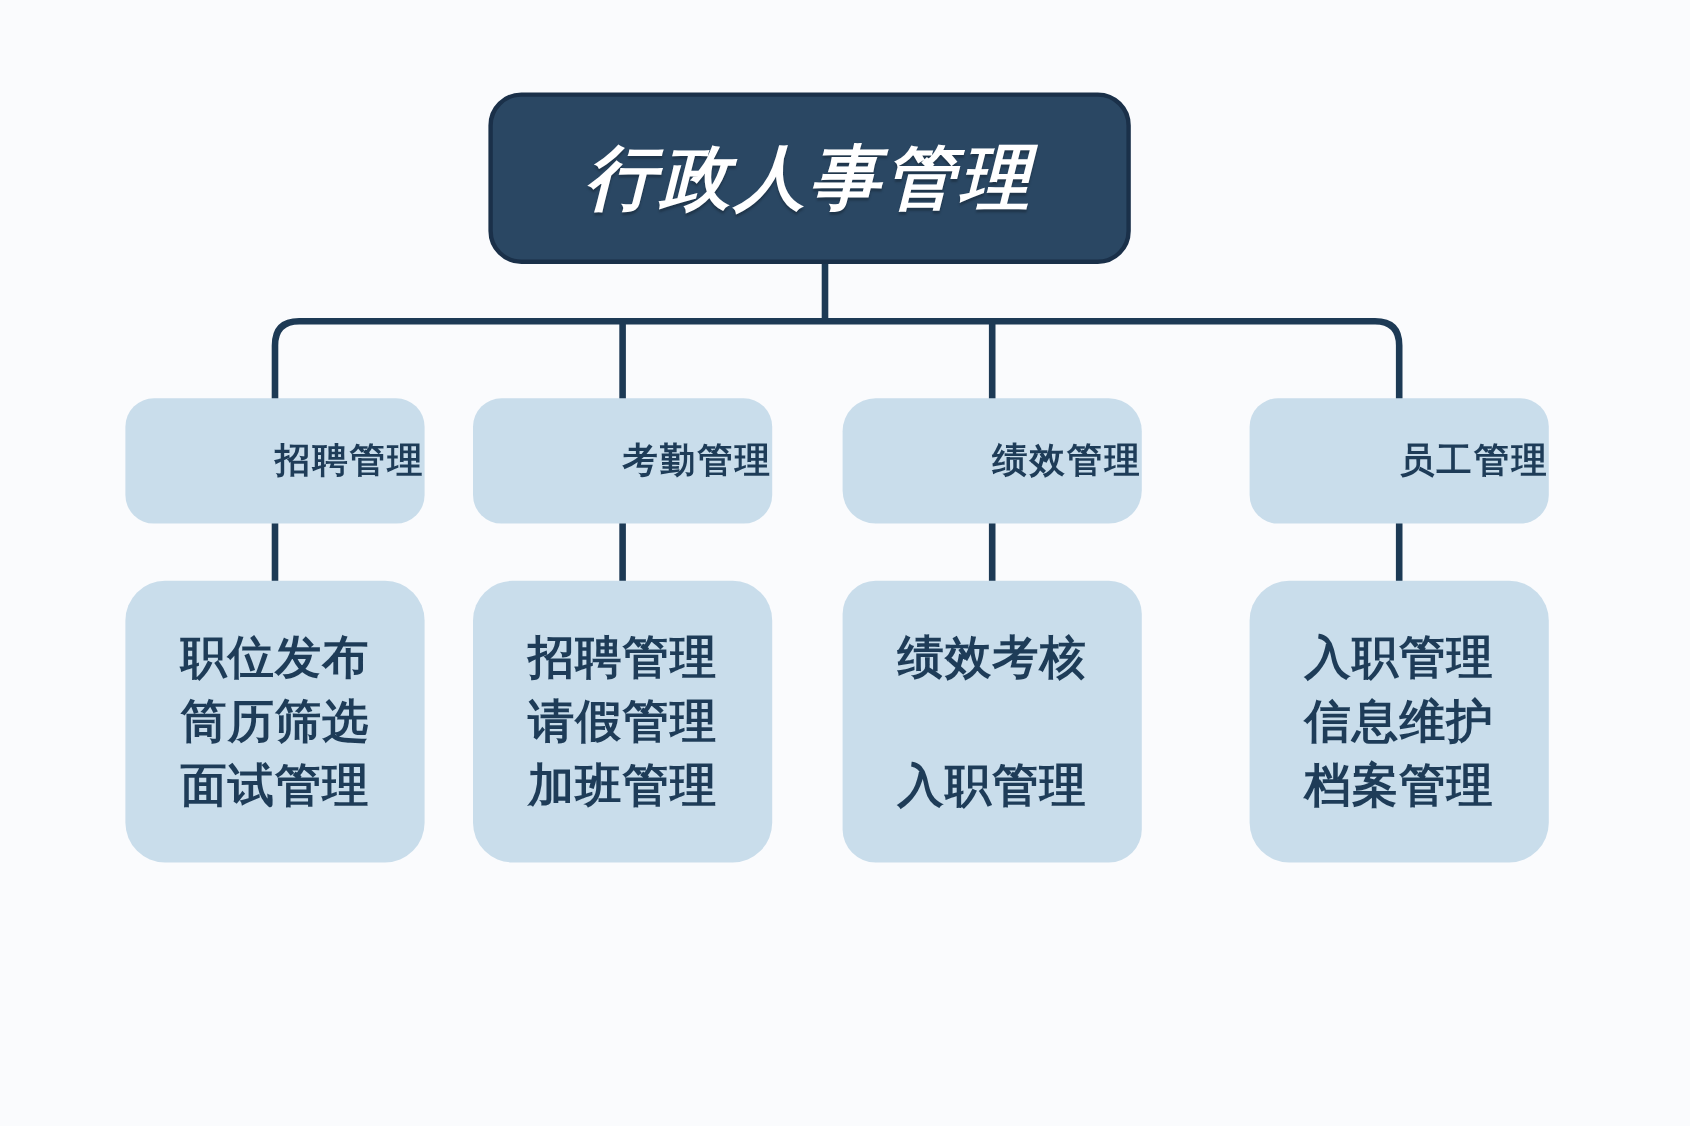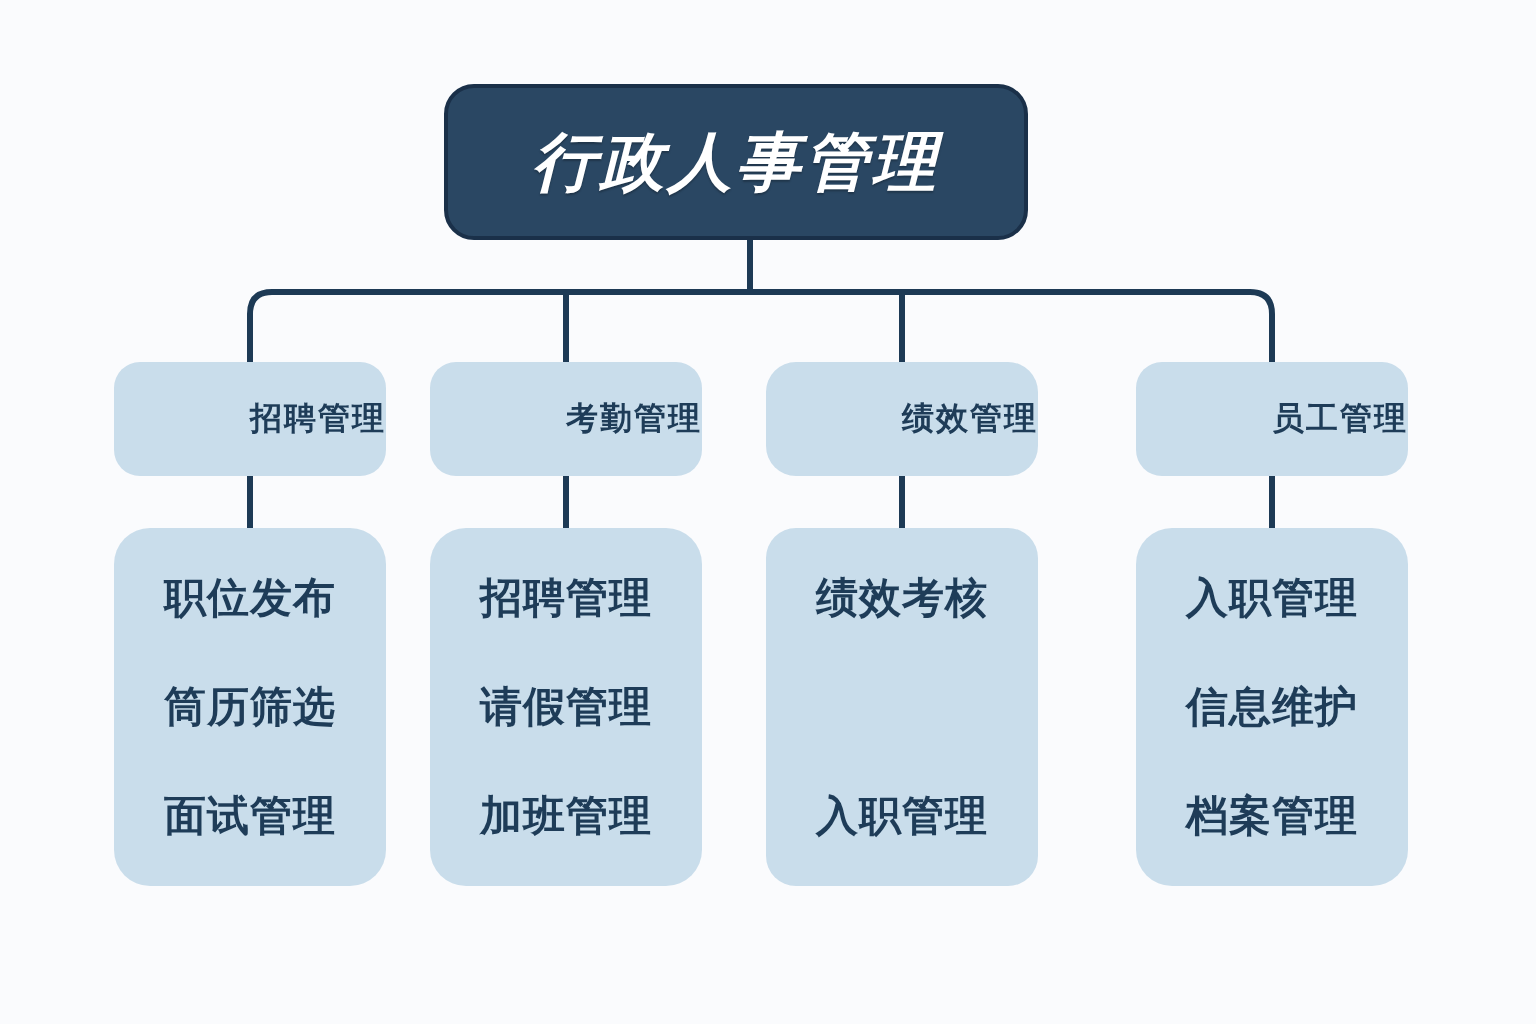--- a/index.html
+++ b/index.html
@@ -51,21 +51,21 @@
     font-size:64px;font-weight:700;letter-spacing:4px;
     text-shadow:0 2px 2px rgba(0,0,0,0.25);
   }
   .hdr{
     top:362px;height:114px;width:272px;
     border-radius:26px;
     display:flex;align-items:center;justify-content:flex-end;
     font-size:32px;font-weight:700;letter-spacing:2px;
   }
   .leaf{
-    top:528px;height:358px;width:272px;
+    top:528px;height:256px;width:272px;
     border-radius:36px;
     display:flex;flex-direction:column;justify-content:space-between;
     padding:46px 8px;
   }
   .leaf-item{
     text-align:center;
     font-size:42px;font-weight:600;letter-spacing:1px;
     line-height:1.15;
   }
   .c1{left:114px;} .c2{left:430px;} .c3{left:766px;border-radius:30px;} .c4{left:1136px;}

